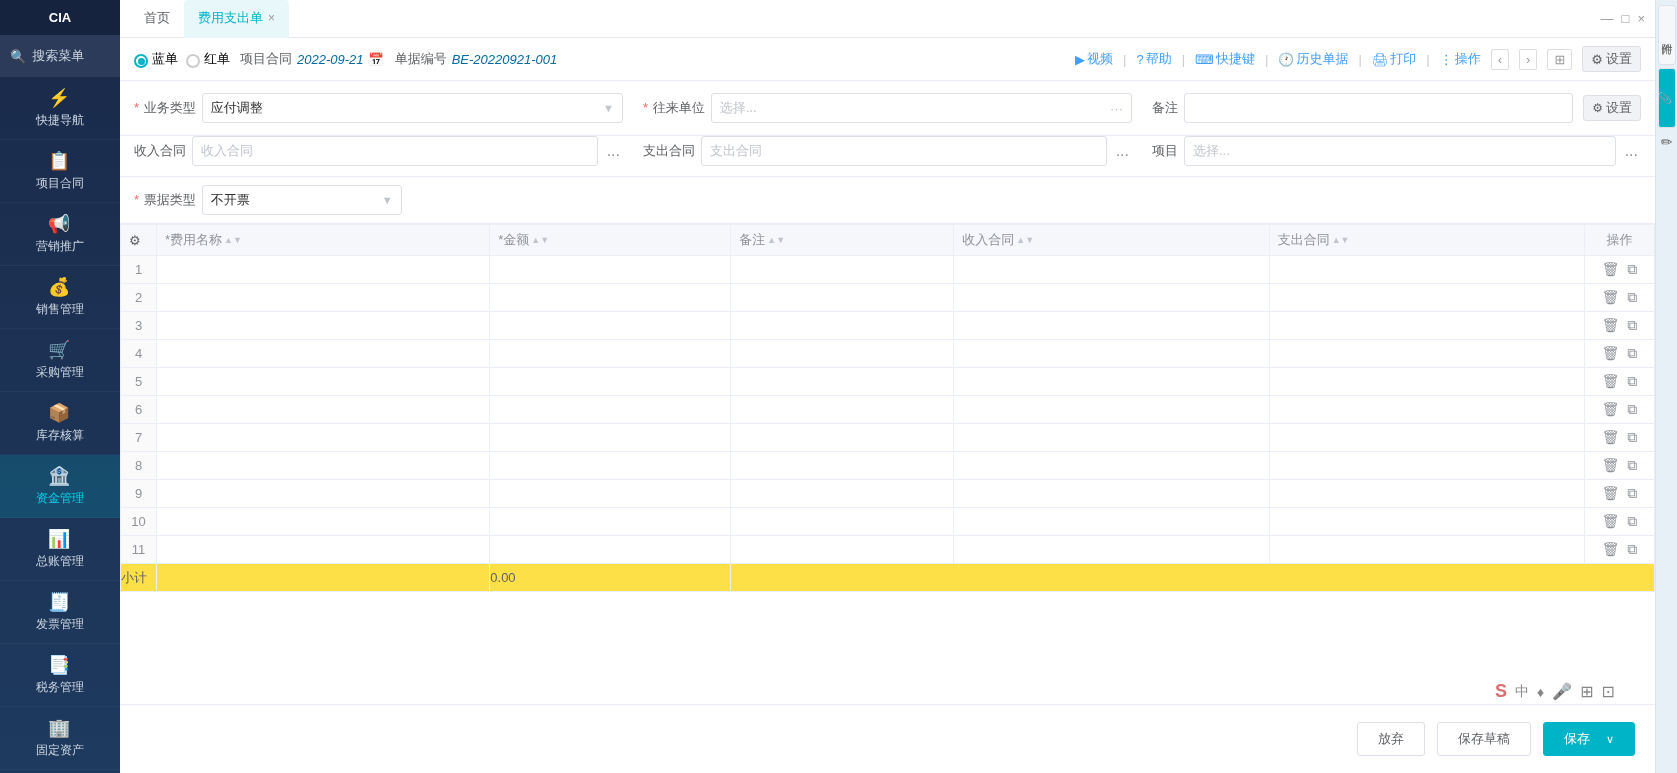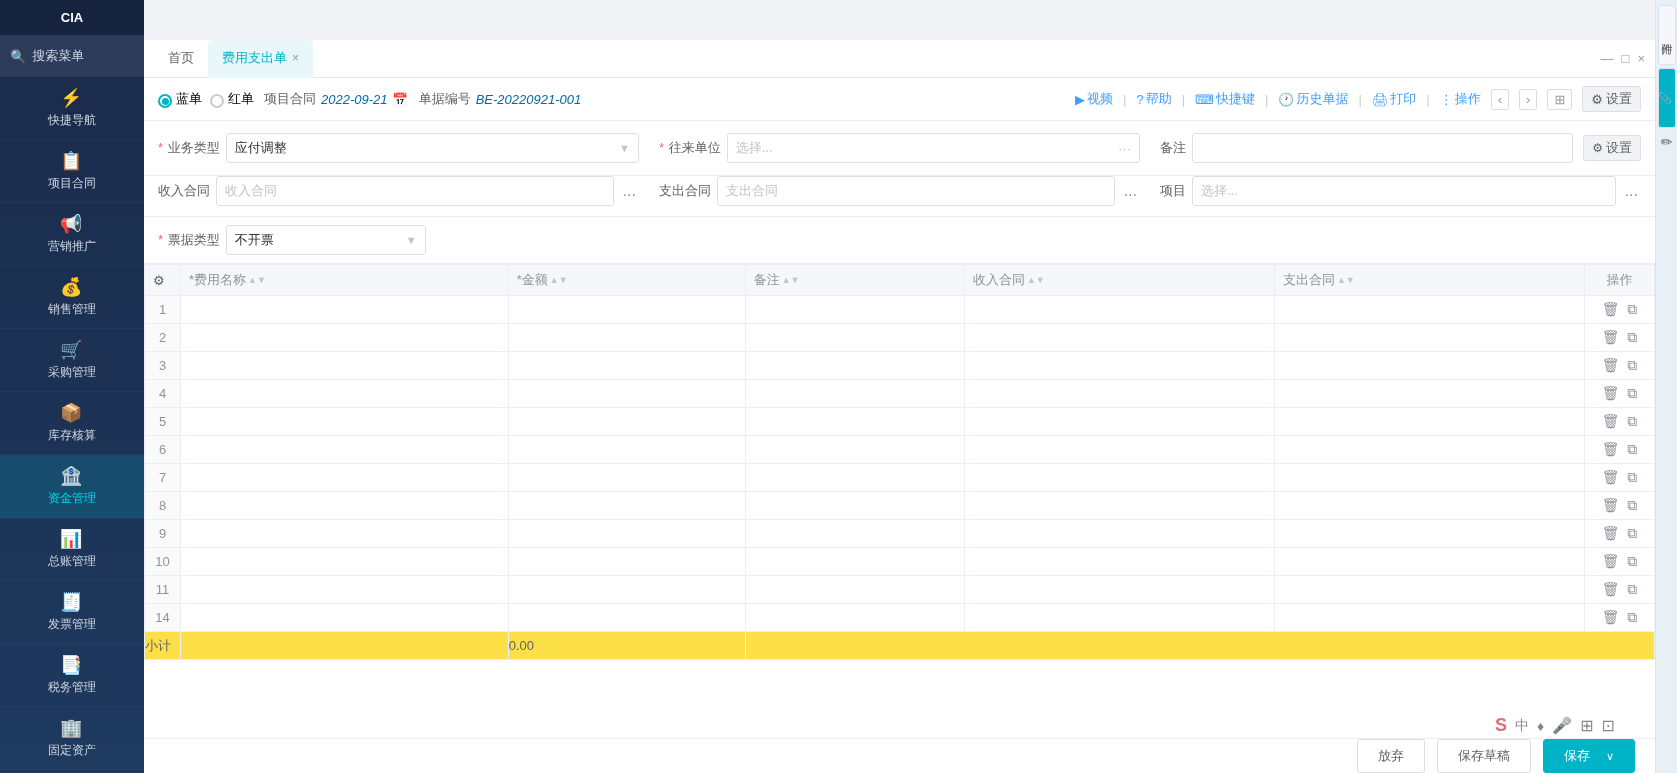--- a/index.html
+++ b/index.html
@@ -1,20 +1,20 @@
 <!DOCTYPE html>
 <html><head>
   <meta charset="utf-8">
   <style>
     * { box-sizing: border-box; margin: 0; padding: 0; font-family: 'Microsoft YaHei', Arial, sans-serif; font-size: 13px; }
     body { background: #f0f2f5; width: 1677px; height: 773px; overflow: hidden; display: flex; }
 
     
     .sidebar {
-      width: 144px;
+      width: 120px;
       background: linear-gradient(180deg, #1a2a4a 0%, #1e3a5f 100%);
       height: 773px;
       display: flex;
       flex-direction: column;
       color: #cdd6e0;
       flex-shrink: 0;
     }
     .sidebar-search {
       display: flex;
       align-items: center;
@@ -48,21 +48,20 @@
 
     
     .tab-bar {
       display: flex;
       align-items: center;
       background: #fff;
       border-bottom: 1px solid #e4e7ed;
       padding: 0 10px;
       height: 38px;
       flex-shrink: 0;
-      margin-top: 40px;
     }
     .tab-item {
       padding: 8px 14px;
       cursor: pointer;
       font-size: 13px;
       color: #606266;
       border-bottom: 2px solid transparent;
       display: flex;
       align-items: center;
       gap: 5px;
@@ -221,21 +220,21 @@
     .ops-btn { background: none; border: none; cursor: pointer; color: #909399; font-size: 14px; padding: 2px; }
     .footer-row td { background: #fde047; font-weight: normal; color: #606266; }
     .footer-label { padding: 5px 8px; color: #909399; }
     .footer-value { padding: 5px 8px; font-weight: 500; color: #303133; }
 
     
     .bottom-actions {
       display: flex;
       align-items: center;
       justify-content: flex-end;
-      padding: 0 20px;
+      padding: 17px 20px;
       background: #fff;
       border-top: 1px solid #ebeef5;
       gap: 12px;
       flex-shrink: 0;
     }
     .btn-discard {
       background: #fff;
       border: 1px solid #dcdfe6;
       border-radius: 3px;
       padding: 7px 20px;
@@ -692,32 +691,20 @@
       <td></td>
       <td></td>
       <td></td>
       <td></td>
       <td></td>
       <td class="td-ops">
         <button class="ops-btn" title="删除">🗑</button>
         <button class="ops-btn" title="复制">⧉</button>
       </td>
     </tr>
-            <tr>
-      <td class="row-num">14</td>
-      <td></td>
-      <td></td>
-      <td></td>
-      <td></td>
-      <td></td>
-      <td class="td-ops">
-        <button class="ops-btn" title="删除">🗑</button>
-        <button class="ops-btn" title="复制">⧉</button>
-      </td>
-    </tr>
           </tbody>
         <tfoot>
           <tr class="footer-row">
             <td class="footer-label" colspan="1">
               <span>小计</span>
             </td>
             <td class="footer-label"></td>
             <td class="footer-value">
               <span>0.00</span>
             </td>

